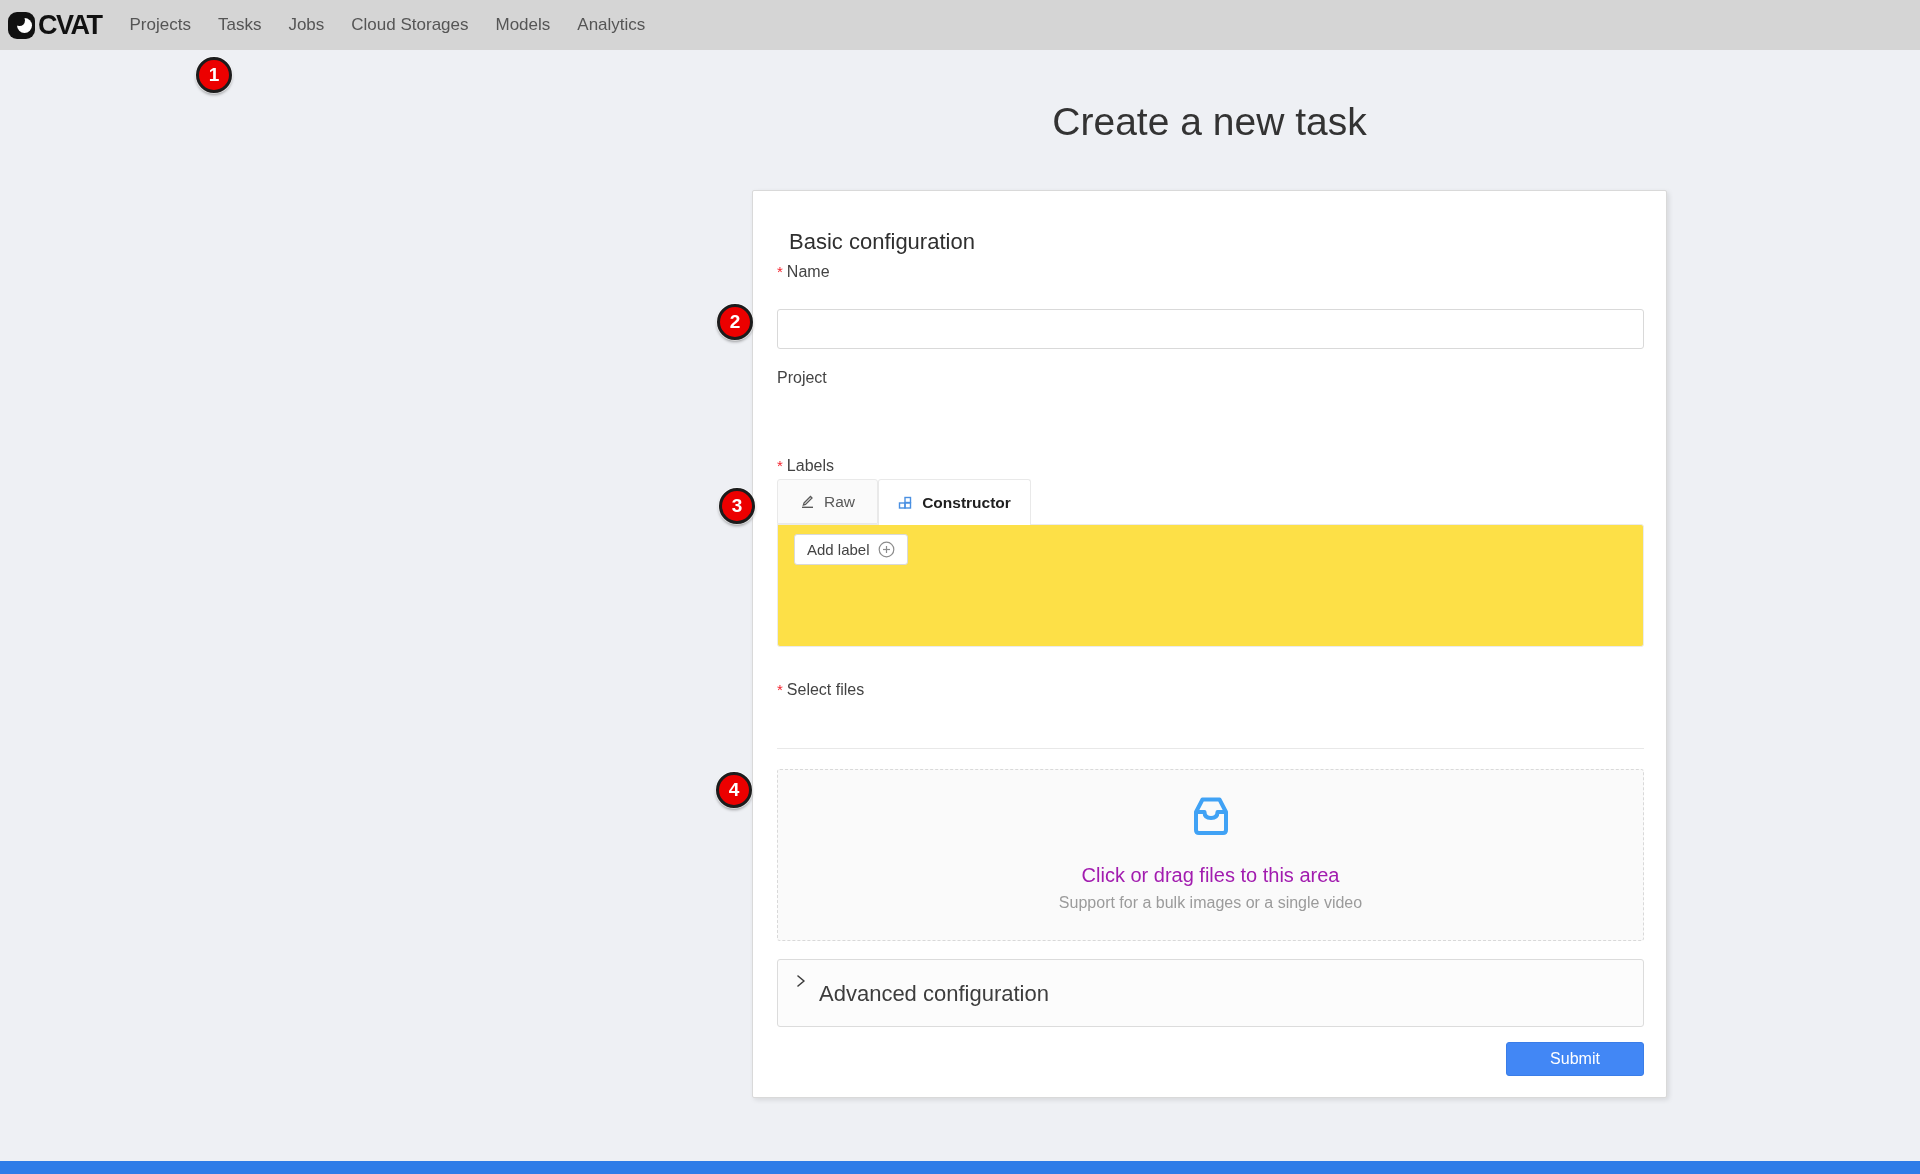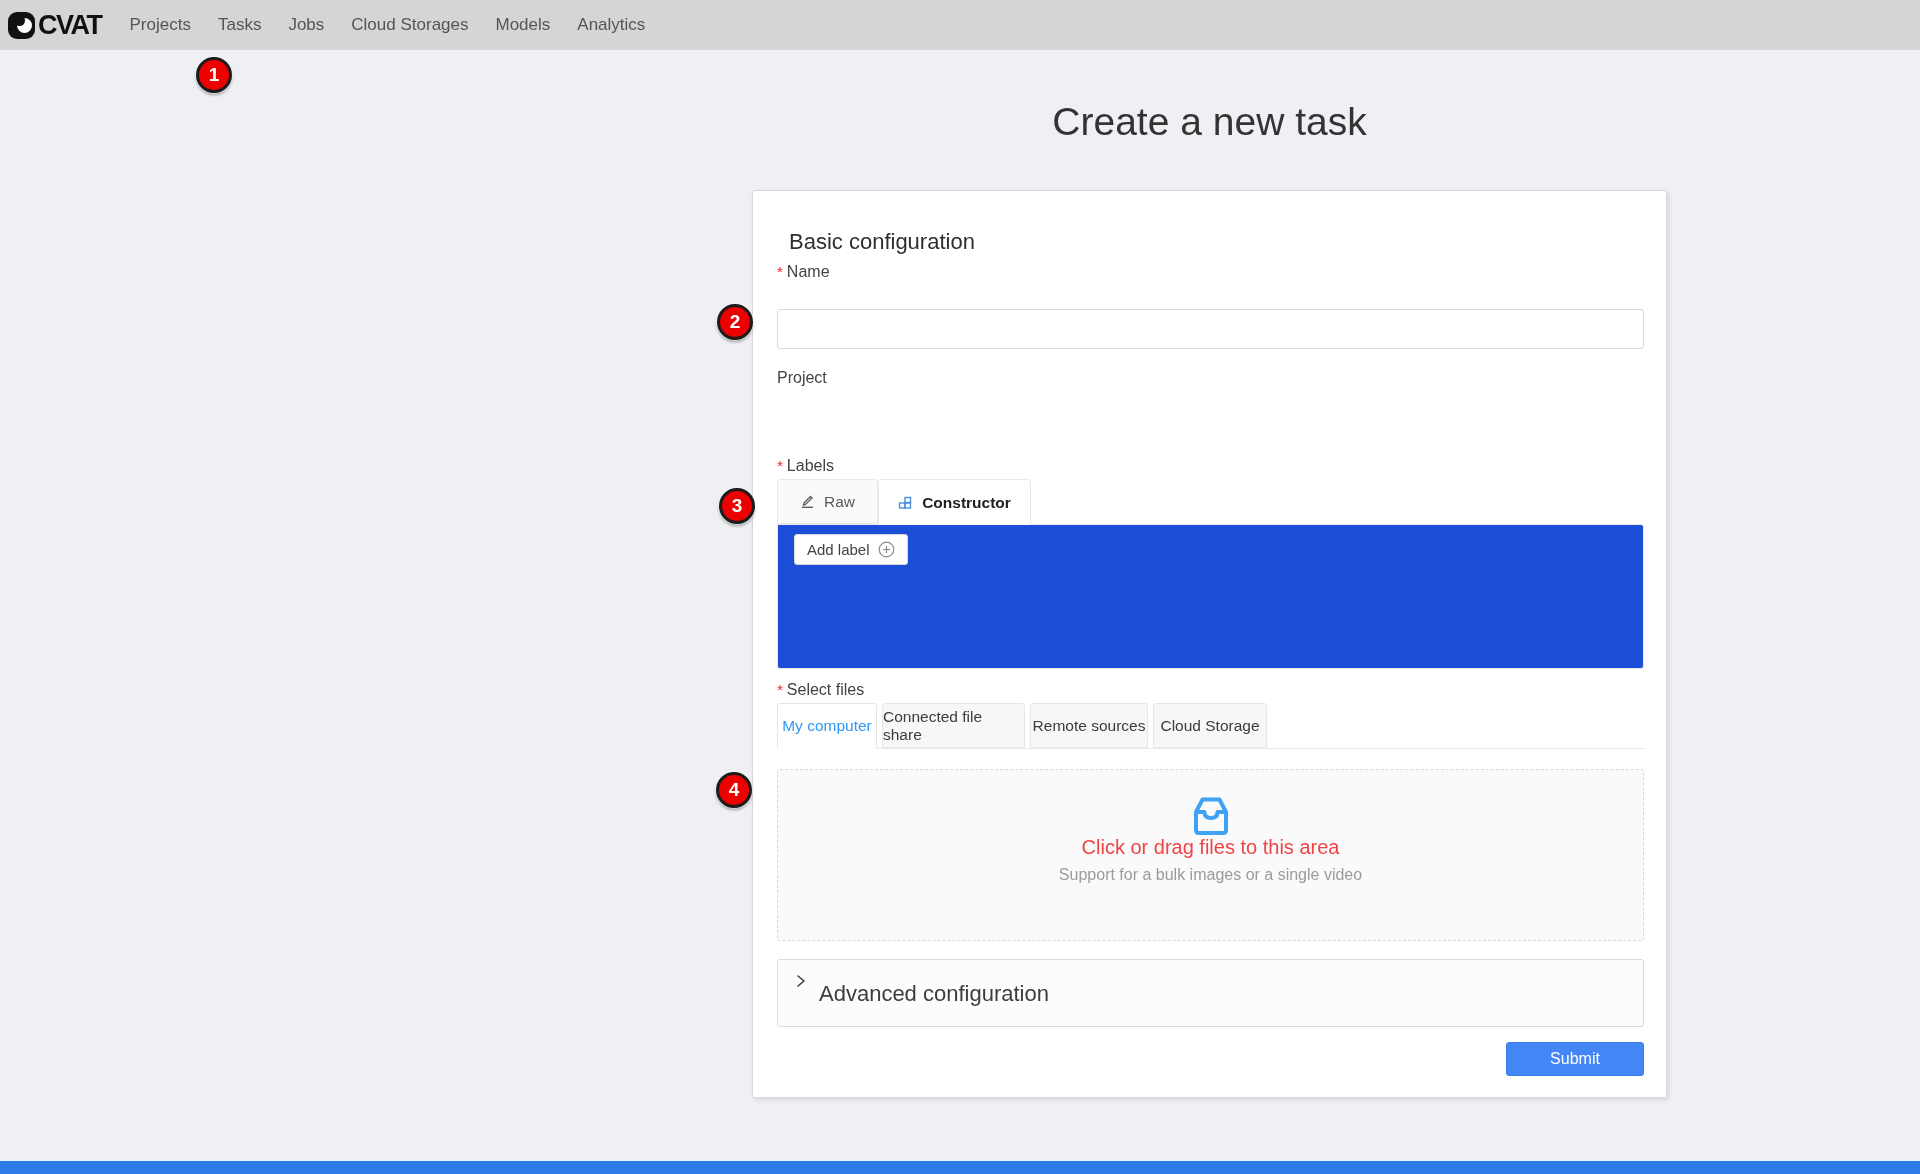--- a/index.html
+++ b/index.html
@@ -51,22 +51,22 @@
   
   .label-tabs { position:absolute; left:24px; top:288px; display:flex; z-index:2; }
   .ltab {
     height:45px; display:flex; align-items:center; justify-content:center; gap:9px;
     font-size:15.5px; cursor:pointer; border-radius:3px 3px 0 0;
   }
   .ltab.raw { width:101px; background:#fafafa; border:1px solid #e9e9e9; color:#595959; }
   .ltab.constructor { width:153px; height:46px; background:#fff;
     border:1px solid #e9e9e9; border-bottom:none; color:#1f1f1f; font-weight:700; }
   .labels-box {
-    position:absolute; left:24px; top:333px; width:867px; height:145px;
-    border:1px solid #ebebeb; border-radius:0 3px 3px 3px; background:#1d4ed8; z-index:1;
+    position:absolute; left:24px; top:333px; width:867px; height:123px;
+    border:1px solid #ebebeb; border-radius:0 3px 3px 3px; background:#fde047; z-index:1;
   }
   .add-label-btn {
     position:absolute; left:16px; top:9px; height:31px; padding:0 12px;
     background:#fff; border:1px solid #d9d9d9; border-radius:3px;
     display:inline-flex; align-items:center; gap:8px; font-size:15px; color:#434343;
     cursor:pointer; font-family:inherit;
   }
 
   
   .file-tabs { position:absolute; left:24px; top:512px; display:flex; gap:5px; z-index:2; }
@@ -78,21 +78,21 @@
   .ftab.t0 { width:100px; } .ftab.t1 { width:143px; } .ftab.t2 { width:118px; } .ftab.t3 { width:114px; }
   .ftab.active { background:#fff; color:#2f96f3; border-bottom:1px solid #fff; height:46px; }
   .file-tabs-rule { position:absolute; left:24px; top:557px; width:867px; height:1px; background:#e8e8e8; z-index:1; }
 
   
   .dropzone {
     position:absolute; left:24px; top:578px; width:867px; height:172px;
     background:#fafafa; border:1px dashed #d9d9d9; border-radius:3px;
     display:flex; flex-direction:column; align-items:center; padding-top:24px; cursor:pointer;
   }
-  .dz-title { font-size:20px; color:#ef4444; }
+  .dz-title { margin-top:28px; font-size:20px; color:#a21caf; }
   .dz-hint { margin-top:7px; font-size:16px; color:#9b9b9b; }
 
   
   .advanced {
     position:absolute; left:24px; top:768px; width:867px; height:68px;
     background:#fcfcfc; border:1px solid #dcdcdc; border-radius:3px; cursor:pointer;
   }
   .adv-chevron { position:absolute; left:17px; top:14px; }
   .adv-label { position:absolute; left:41px; top:21px; font-size:22px; color:#3d3d3d; }
 
@@ -184,26 +184,20 @@
         <line x1="8.5" y1="5" x2="8.5" y2="12" stroke="#8c8c8c" stroke-width="1.2"></line>
         <line x1="5" y1="8.5" x2="12" y2="8.5" stroke="#8c8c8c" stroke-width="1.2"></line>
       </svg>
     </button>
   </div>
 
   <div class="field-label" style="top:490px;">
     <span class="req">*</span><span>Select files</span>
   </div>
 
-  <div class="file-tabs">
-    <div class="ftab t0 active">My computer</div>
-    <div class="ftab t1">Connected file share</div>
-    <div class="ftab t2">Remote sources</div>
-    <div class="ftab t3">Cloud Storage</div>
-  </div>
   <div class="file-tabs-rule"></div>
 
   <div class="dropzone">
     <svg class="icon-svg" width="46" height="42" viewBox="0 0 46 42">
       <path d="M8 18 L14.5 5.5 H31.5 L38 18 V36 Q38 39 35 39 H11 Q8 39 8 36 Z" fill="none" stroke="#40a2f5" stroke-width="4" stroke-linejoin="round"></path>
       <path d="M8 18 H16.5 Q16.5 24 23 24 Q29.5 24 29.5 18 H38" fill="none" stroke="#40a2f5" stroke-width="4" stroke-linejoin="round"></path>
     </svg>
     <div class="dz-title">Click or drag files to this area</div>
     <div class="dz-hint">Support for a bulk images or a single video</div>
   </div>

